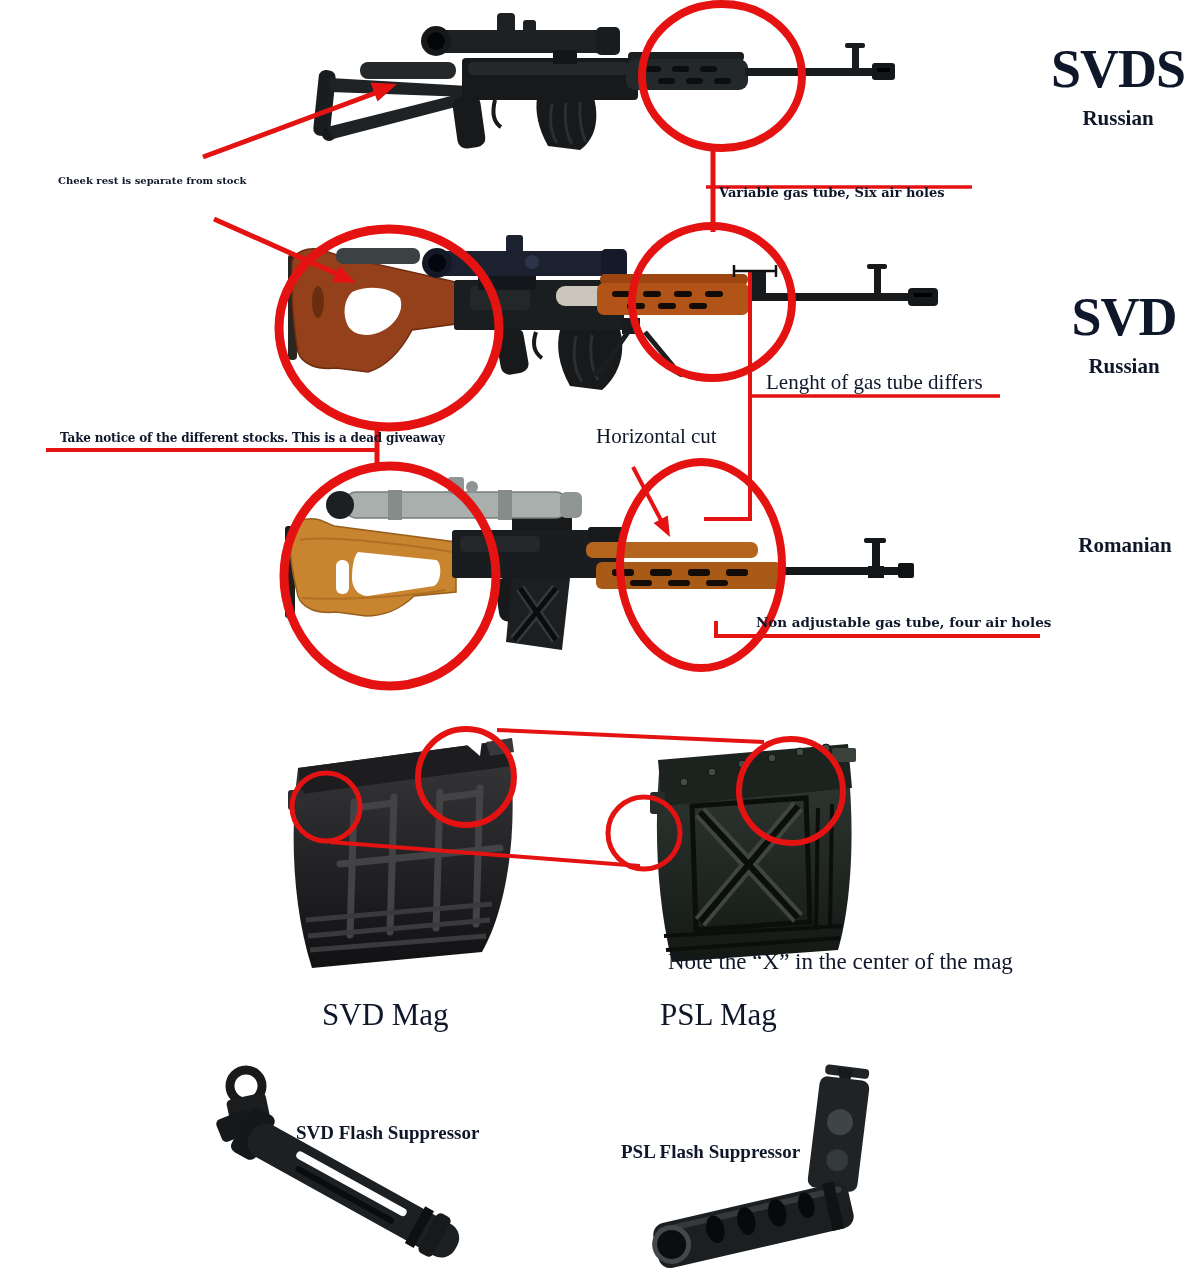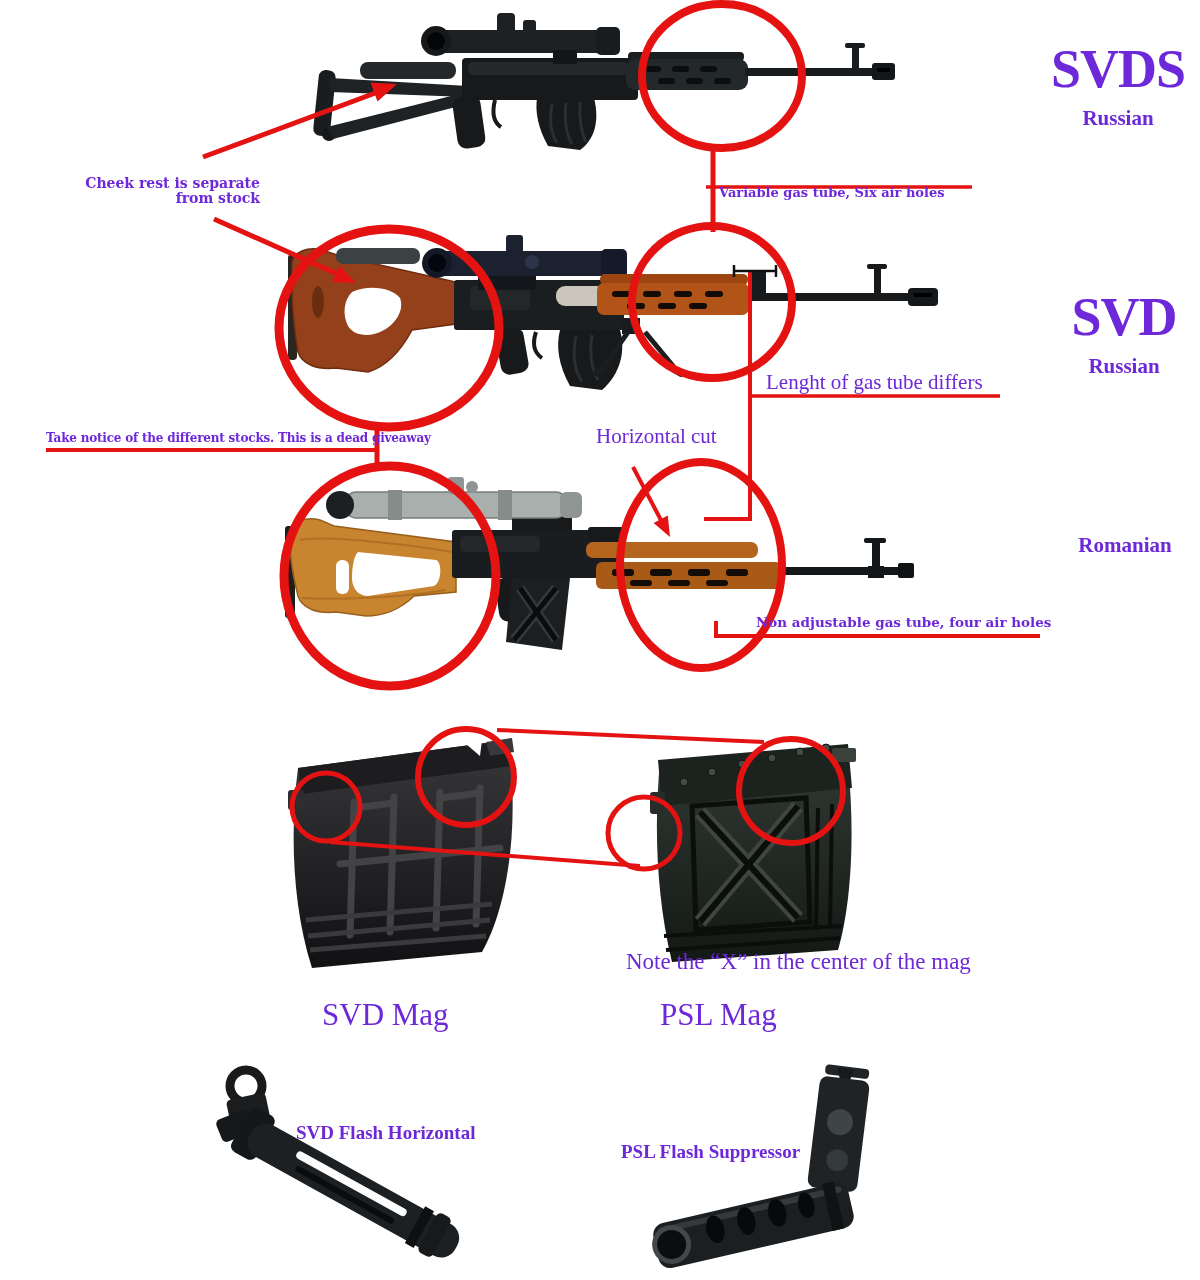--- a/index.html
+++ b/index.html
@@ -1,25 +1,25 @@
 <!DOCTYPE html>
 <html><head>
 <meta charset="utf-8">
 <style>
   html,body{margin:0;padding:0;background:#ffffff;}
   #stage{position:relative;width:1200px;height:1280px;background:#ffffff;overflow:hidden;
-         font-family:"Liberation Serif","DejaVu Serif",serif;color:#6d28d9;}
+         font-family:"Liberation Serif","DejaVu Serif",serif;color:#0f172a;}
   #art{position:absolute;left:0;top:0;}
   .lbl{position:absolute;white-space:nowrap;line-height:1.08;}
   .lbl.wrap{white-space:normal;}
   .boldslab{font-family:"DejaVu Serif","Liberation Serif",serif;font-weight:700;}
   .namebox{text-align:center;}
   .namebox .big{display:block;font-weight:700;font-size:54px;line-height:0.95;letter-spacing:-1px;}
   .namebox .sub{display:block;font-weight:700;font-size:21px;margin-top:12px;}
-  .cheek{width:202px;text-align:right;font-size:14px;}
+  .cheek{width:202px;text-align:left;font-size:10px;}
   .variable{font-size:13px;margin-top:20px;}
   .lenght{font-size:21px;}
   .takenotice{font-size:12px;letter-spacing:-0.2px;}
   .hcut{font-size:21px;text-align:right;}
   .nonadj{font-size:13.5px;}
   .notex{font-size:23px;}
   .maglbl{font-size:31px;}
   .fslbl{font-size:19px;font-weight:700;}
 </style>
 </head>
@@ -289,29 +289,29 @@
 <div class="lbl namebox" style="left:1058px;top:522px;width:134px;">
   <span class="sub">Romanian</span>
 </div>
 
 <div class="lbl wrap boldslab cheek" style="left:58px;top:176px;">Cheek rest is separate from stock</div>
 
 <div class="lbl boldslab variable" style="left:719px;top:166px;">Variable gas tube, Six air holes</div>
 
 <div class="lbl lenght" style="left:766px;top:371px;">Lenght of gas tube differs</div>
 
-<div class="lbl boldslab takenotice" style="left:46px;top:432px;">Take notice of the different stocks. This is a dead giveaway</div>
+<div class="lbl boldslab takenotice" style="left:60px;top:432px;">Take notice of the different stocks. This is a dead giveaway</div>
 
 <div class="lbl hcut" style="left:596px;top:425px;">Horizontal cut</div>
 
 <div class="lbl boldslab nonadj" style="left:756px;top:615px;">Non adjustable gas tube, four air holes</div>
 
-<div class="lbl notex" style="left:626px;top:950px;text-align:right;">Note the “X” in the center of the mag</div>
+<div class="lbl notex" style="left:668px;top:950px;text-align:right;">Note the “X” in the center of the mag</div>
 
 <div class="lbl maglbl" style="left:322px;top:998px;">SVD Mag</div>
 
 <div class="lbl maglbl" style="left:660px;top:998px;">PSL Mag</div>
 
-<div class="lbl fslbl" style="left:296px;top:1123px;">SVD Flash Horizontal</div>
+<div class="lbl fslbl" style="left:296px;top:1123px;">SVD Flash Suppressor</div>
 
 <div class="lbl fslbl" style="left:621px;top:1142px;">PSL Flash Suppressor</div>
 
 </div>
 
 </body></html>

